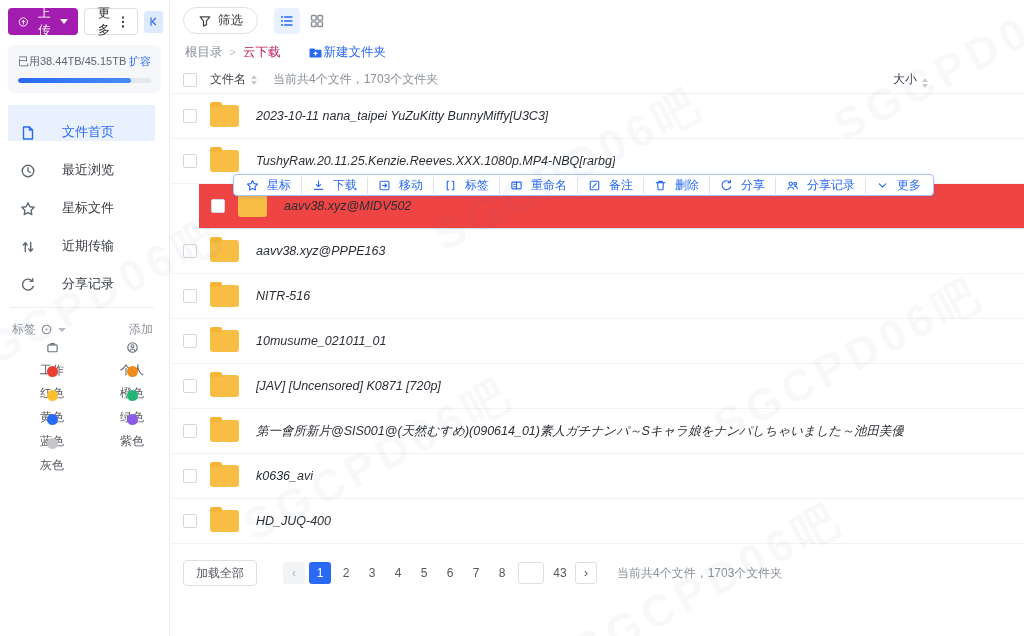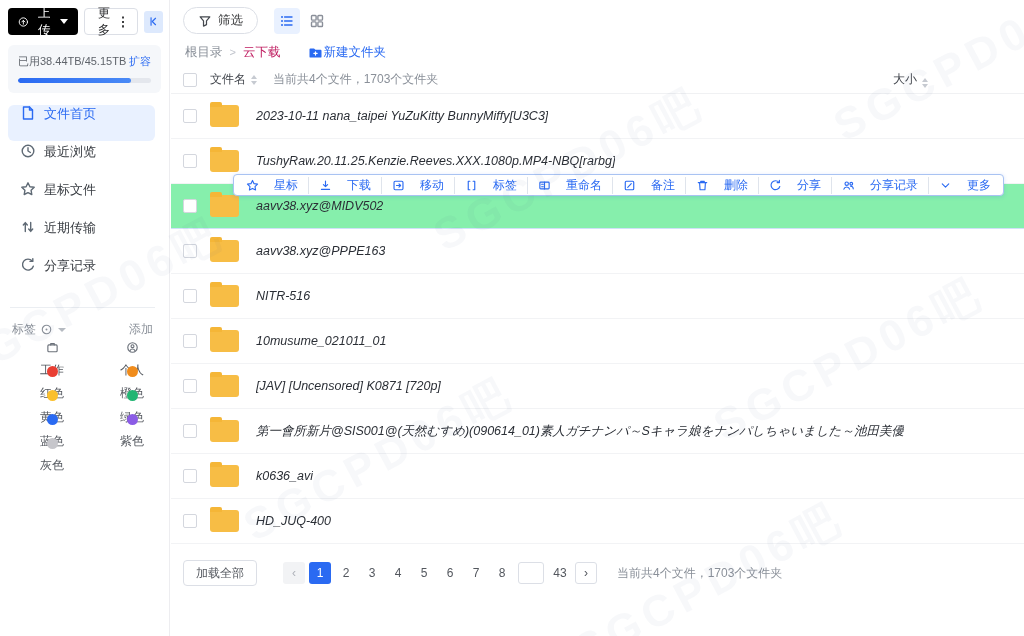--- a/index.html
+++ b/index.html
@@ -28,21 +28,21 @@
   .wm:nth-of-type(5){ left:820px; top:30px; }
   .wm:nth-of-type(6){ left:560px; top:555px; }
 
   
   .sidebar {
     position:absolute; left:0; top:0; width:170px; height:636px;
     border-right:1px solid #ededf0; background:#fff; z-index:2;
   }
   .topbar-left { display:flex; align-items:center; gap:6px; padding:8px 6px 0 8px; }
   .upload-btn {
-    height:27px; padding:0 10px; background:#000000; color:#fff;
+    height:27px; padding:0 10px; background:#a21caf; color:#fff;
     border:none; border-radius:4px; display:flex; align-items:center; gap:6px;
     font-size:12.5px; cursor:pointer;
   }
   .caret-down { width:0; height:0; border-left:4px solid transparent; border-right:4px solid transparent; border-top:5px solid #fff; }
   .more-btn {
     height:27px; padding:0 8px 0 10px; background:#fff; color:#303133;
     border:1px solid #dcdfe6; border-radius:4px; display:flex; align-items:center; gap:3px;
     font-size:12.5px; cursor:pointer;
   }
   .more-dots { font-weight:bold; font-size:13px; color:#303133; }
@@ -54,22 +54,22 @@
 
   .storage-card { margin:10px 8px 0 8px; padding:9px 10px 10px 10px; background:#f5f7fa; border-radius:6px; }
   .storage-row { display:flex; align-items:center; justify-content:space-between; }
   .storage-used { font-size:11px; color:#5f646b; }
   .storage-expand { font-size:11px; color:#2a6af2; cursor:pointer; }
   .storage-bar { margin-top:9px; height:5px; background:#e4e7ed; border-radius:3px; overflow:hidden; }
   .storage-fill { height:100%; background:linear-gradient(90deg,#2a6af2,#4a8af6); border-radius:3px; }
 
   .nav { margin-top:12px; }
   .nav-item {
-    height:36px; margin:2px 14px 2px 8px; padding-left:12px; border-radius:6px;
-    display:flex; align-items:flex-start; gap:8px; font-size:13px; color:#383c42; cursor:pointer;
+    height:36px; margin:2px 14px 2px 8px; padding-left:12px; border-radius:1px;
+    display:flex; align-items:flex-end; gap:26px; font-size:13px; color:#383c42; cursor:pointer;
   }
   .nav-item .icon { color:#5f6a75; }
   .nav-item.active { background:#e9f1ff; color:#2a6af2; }
   .nav-item.active .icon { color:#2a6af2; }
 
   .side-divider { margin:14px 14px 0 10px; border-top:1px solid #ebeef2; }
 
   .tags-header { margin:13px 16px 0 12px; display:flex; align-items:center; gap:4px; font-size:12px; color:#8a9099; }
   .tags-header .icon { color:#8a9099; }
   .tags-caret { width:0; height:0; border-left:4px solid transparent; border-right:4px solid transparent; border-top:4px solid #b5bac1; margin-left:1px; }
@@ -112,32 +112,32 @@
 
   .checkbox {
     width:14px; height:14px; border:1px solid #d4d7de; border-radius:2px; background:#fff; flex:none; cursor:pointer;
   }
 
   .file-list { position:relative; }
   .file-row {
     height:45px; display:flex; align-items:center; padding-left:12px;
     border-bottom:1px solid #f2f3f5; cursor:pointer;font-style:italic;
   }
-  .file-row.selected { background:#86efac; border-bottom-color:#cfe1f9; }
+  .file-row.selected { background:#ef4444; border-bottom-color:#cfe1f9;margin-left:28px; }
   .folder-ic { width:29px; height:22px; background:#f7bd45; border-radius:2px 3px 3px 3px; position:relative; margin-left:13px; flex:none; }
   .folder-ic::before { content:""; position:absolute; top:-3px; left:0; width:12px; height:5px; background:#f5b637; border-radius:2px 2px 0 0; }
   .file-name { margin-left:17px; font-size:12.5px; color:#2b2f36; white-space:nowrap; overflow:hidden; }
 
   .context-toolbar {
     position:absolute; left:62px; top:80px; z-index:10;
     height:22px; display:flex; align-items:center; background:#fff;
     border:1px solid #a9c3f2; border-radius:4px; padding:0 2px;
     box-shadow:0 1px 4px rgba(42,106,242,0.18); font-size:12px; color:#2a6af2;
   }
-  .ct-item { display:flex; align-items:center; gap:15px; padding:0 10px; cursor:pointer; white-space:nowrap; }
+  .ct-item { display:flex; align-items:center; gap:8px; padding:0 10px; cursor:pointer; white-space:nowrap; }
   .ct-item + .ct-item { border-left:1px solid #dfe4ec; }
   .ct-item .icon { width:13px; height:13px; }
 
   
   .pagination { display:flex; align-items:center; padding:12px 0 0 12px; height:46px; }
   .load-all-btn {
     height:26px; padding:0 12px; border:1px solid #dcdfe6; border-radius:4px; background:#fff;
     color:#53575e; font-size:12px; cursor:pointer;
   }
   .pager { display:flex; align-items:center; margin-left:24px; }

